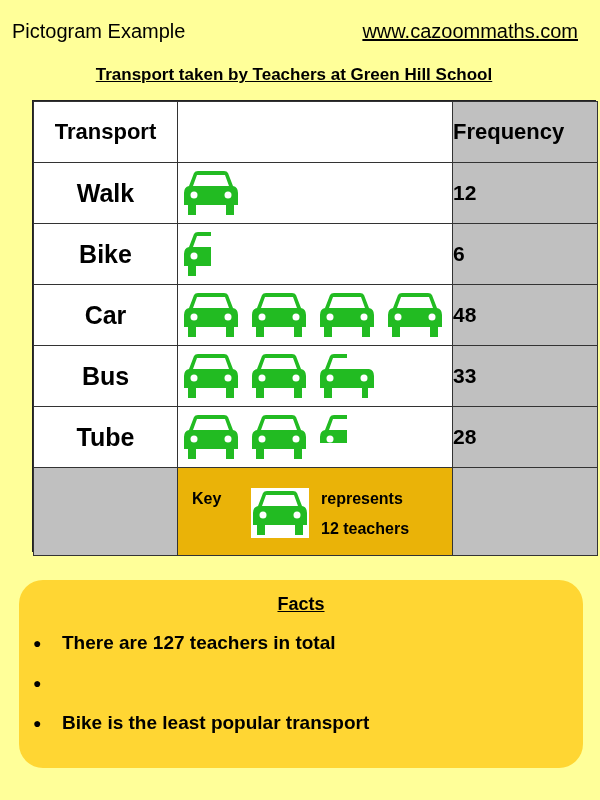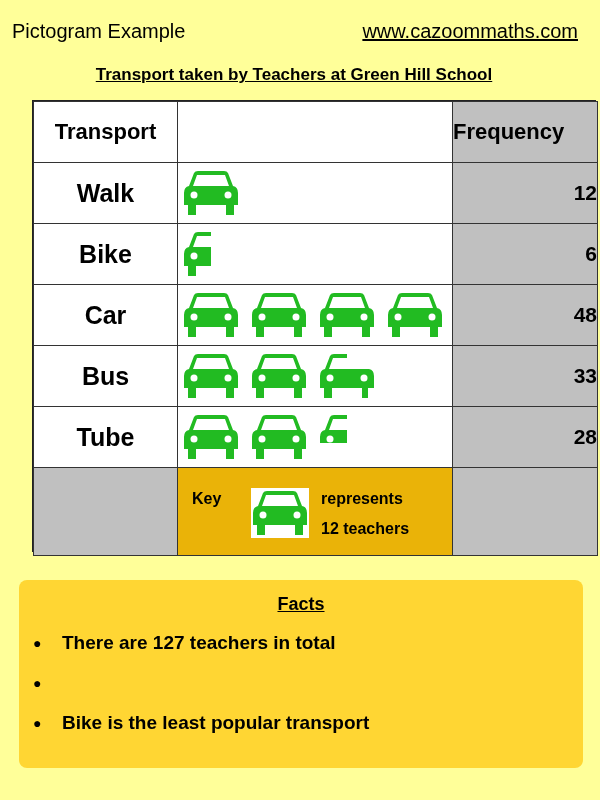--- a/index.html
+++ b/index.html
@@ -9,33 +9,33 @@
   .top-url { position: absolute; right: 22px; top: 20px; font-size: 20px; text-decoration: underline; }
   .subtitle { position: absolute; left: 0; width: 588px; top: 65px; text-align: center; font-size: 17px; font-weight: bold; text-decoration: underline; }
   .table-wrap { position: absolute; left: 32px; top: 100px; width: 564px; height: 452px; border: 1.5px solid #222; background: #fff; }
   table { border-collapse: collapse; width: 100%; height: 100%; table-layout: fixed; }
   td { border: 1px solid #333; vertical-align: middle; }
   col.c1 { width: 144px; } col.c2 { width: 275px; } col.c3 { width: 145px; }
   tr.row { height: 61px; }
   tr.keyrow { height: 88px; }
   .lbl { text-align: center; font-size: 25px; font-weight: bold; }
   .hdr { font-size: 22px; font-weight: bold; }
-  .freq { background: #c0c0c0; text-align: right; font-size: 21px; font-weight: bold; }
+  .freq { background: #c0c0c0; text-align: left; font-size: 21px; font-weight: bold; }
   .freqhdr { background: #c0c0c0; font-size: 22px; font-weight: bold; }
   .pics { padding-left: 4px; white-space: nowrap; }
   .icon { display: inline-block; width: 58px; height: 48px; margin-right: 10px; vertical-align: middle; overflow: hidden; }
   .icon svg { width: 58px; height: 48px; display: block; }
   .grey { background: #c0c0c0; }
   .key-cell { background: #eab308; position: relative; }
   .key-label { position: absolute; left: 14px; top: 22px; font-size: 16px; font-weight: bold; }
   .key-icon { position: absolute; left: 73px; top: 20px; width: 58px; height: 50px; background: #fff; }
   .key-icon svg { width: 58px; height: 50px; display: block; }
   .key-rep { position: absolute; left: 143px; top: 22px; font-size: 16px; font-weight: bold; }
   .key-val { position: absolute; left: 143px; top: 52px; font-size: 16px; font-weight: bold; }
-  .facts { position: absolute; left: 19px; top: 580px; width: 564px; height: 188px; background: #ffd633; border-radius: 8px; }
+  .facts { position: absolute; left: 19px; top: 580px; width: 564px; height: 188px; background: #ffd633; border-radius: 24px; }
   .facts-title { position: absolute; left: 0; width: 100%; top: 14px; text-align: center; font-size: 18px; font-weight: bold; text-decoration: underline; }
   .facts ul { list-style: none; position: absolute; left: 0; top: 52px; }
   .facts li { position: relative; height: 40px; font-size: 19px; font-weight: bold; padding-left: 43px; line-height: 22px; }
   .facts li .bullet { position: absolute; left: 14px; top: 0; font-size: 14px; }
 </style>
 </head>
 <body>
 
 <div class="top-title">Pictogram Example</div>
 <div class="top-url">www.cazoommaths.com</div>

